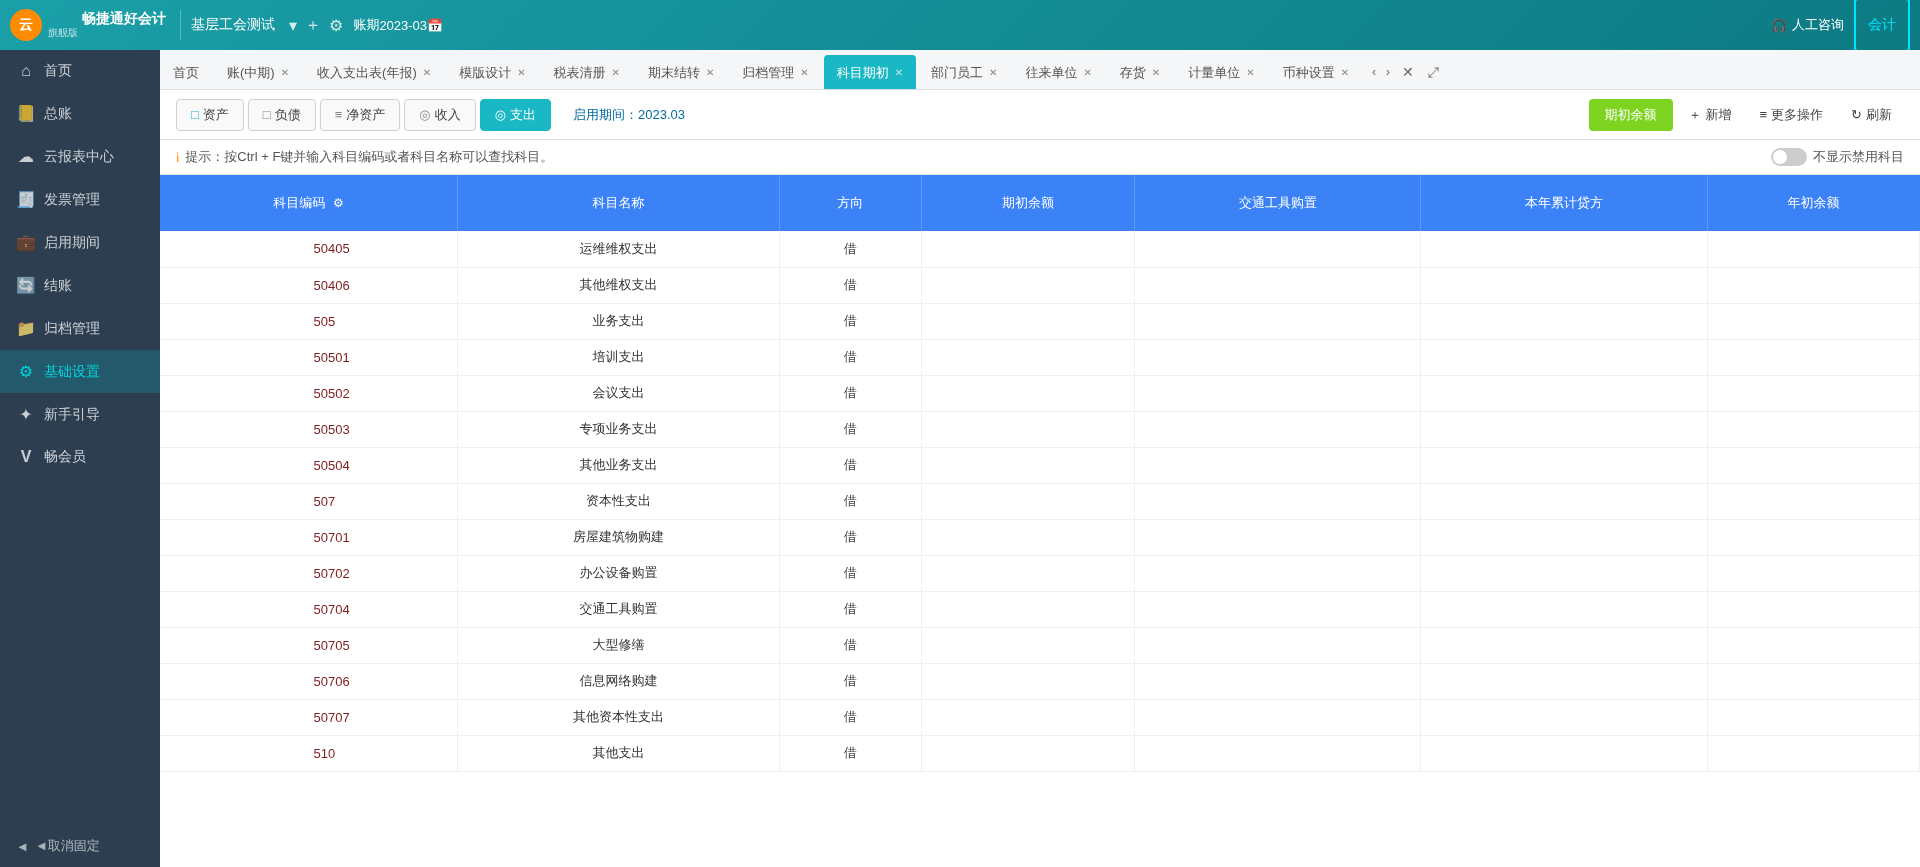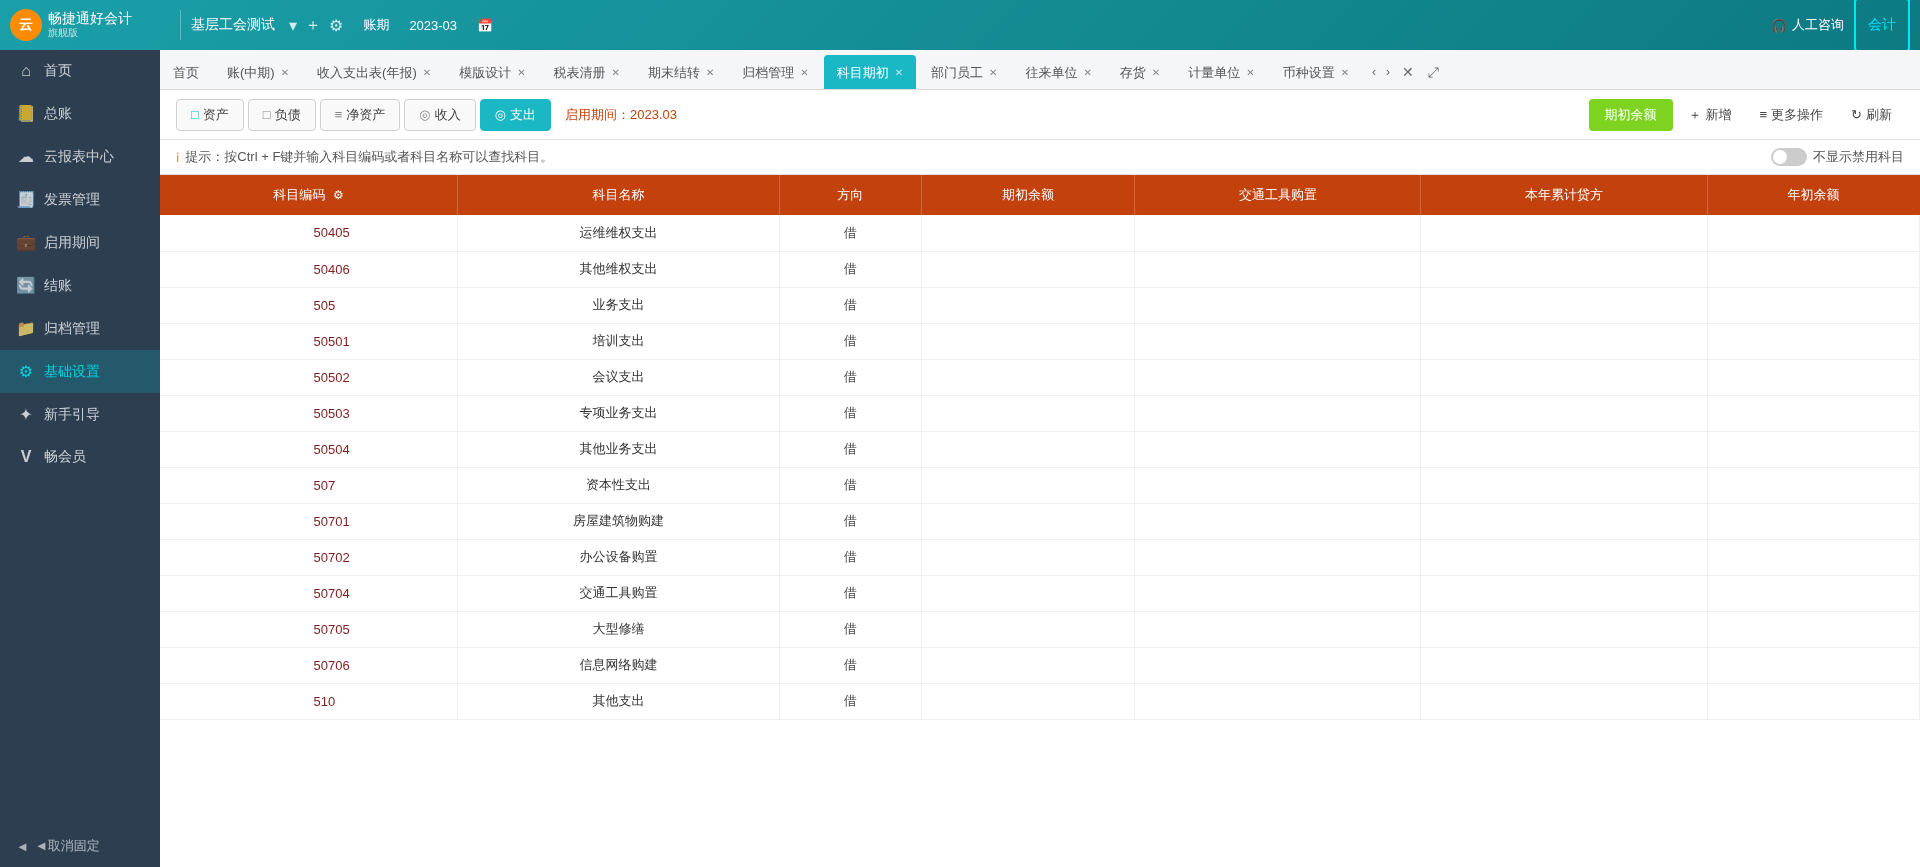--- a/index.html
+++ b/index.html
@@ -21,27 +21,27 @@
       gap: 6px;
       min-width: 160px;
     }
     .logo-icon {
       width: 32px; height: 32px;
       background: #ff8c00;
       border-radius: 50%;
       display: flex; align-items: center; justify-content: center;
       color: white; font-size: 14px; font-weight: bold;
     }
-    .logo-text { color: white; font-size: 14px; font-weight: normal; line-height: 1.2; }
+    .logo-text { color: white; font-size: 14px; font-weight: bold; line-height: 1.2; margin-left: 34px; }
     .logo-subtext { color: rgba(255,255,255,0.7); font-size: 10px; }
     .header-divider { width: 1px; height: 30px; background: rgba(255,255,255,0.3); }
     .company-name { color: white; font-size: 14px; cursor: pointer; }
     .header-icons { display: flex; align-items: center; gap: 8px; margin-left: 4px; }
     .header-icon-btn { color: rgba(255,255,255,0.8); cursor: pointer; font-size: 16px; background: none; border: none; }
-    .period-info { color: white; font-size: 13px; margin-left: 10px; display: flex; align-items: center; gap: 20px; }
+    .period-info { color: white; font-size: 13px; display: flex; align-items: center; gap: 0; }
     .spacer { flex: 1; }
     .ai-consult { color: white; font-size: 13px; display: flex; align-items: center; gap: 4px; cursor: pointer; }
     .kuaiji-btn {
       border: 2px solid #00e5ff;
       color: #00e5ff;
       background: transparent;
       padding: 16px 12px;
       border-radius: 4px;
       font-size: 14px;
       cursor: pointer;
@@ -148,21 +148,21 @@
       font-size: 13px;
       color: #444;
       cursor: pointer;
       background: #f9f9f9;
     }
     .category-tab.active {
       background: #1ab8c4;
       color: white;
       border-color: #1ab8c4;
     }
-    .period-label { font-size: 13px; color: #c2410c; margin-left: 10px; }
+    .period-label { font-size: 13px; color: #0369a1; margin-left: 18px; }
     .sub-header-spacer { flex: 1; }
     .balance-btn {
       background: #7ed321;
       color: white;
       border: none;
       padding: 7px 16px;
       border-radius: 4px;
       font-size: 13px;
       cursor: pointer;
     }
@@ -208,21 +208,21 @@
       width: 14px; height: 14px;
       background: white;
       border-radius: 50%;
       position: absolute;
       top: 2px; left: 2px;
     }
 
     
     .table-container { flex: 1; overflow-y: auto; background: white; }
     table { width: 100%; border-collapse: collapse; }
-    thead tr { background: #c2410c; color: white; height: 40px; }
+    thead tr { background: #3b82f6; color: white; height: 56px; }
     thead th {
       font-size: 13px;
       font-weight: normal;
       padding: 0 12px;
       text-align: center;
       border-right: 1px solid rgba(255,255,255,0.2);
     }
     thead th:last-child { border-right: none; }
     tbody tr { height: 36px; border-bottom: 1px solid #f0f0f0; }
     tbody td {
@@ -559,20 +559,29 @@
             <tr>
       <td class="code-cell">&nbsp;&nbsp;&nbsp;&nbsp;50706</td>
       <td class="name-cell">信息网络购建</td>
       <td class="dir-cell">借</td>
       <td></td>
       <td></td>
       <td></td>
       <td></td>
     </tr>
             <tr>
+      <td class="code-cell">&nbsp;&nbsp;&nbsp;&nbsp;50707</td>
+      <td class="name-cell">其他资本性支出</td>
+      <td class="dir-cell">借</td>
+      <td></td>
+      <td></td>
+      <td></td>
+      <td></td>
+    </tr>
+            <tr>
       <td class="code-cell">510</td>
       <td class="name-cell">其他支出</td>
       <td class="dir-cell">借</td>
       <td></td>
       <td></td>
       <td></td>
       <td></td>
     </tr>
           </tbody>
       </table>

